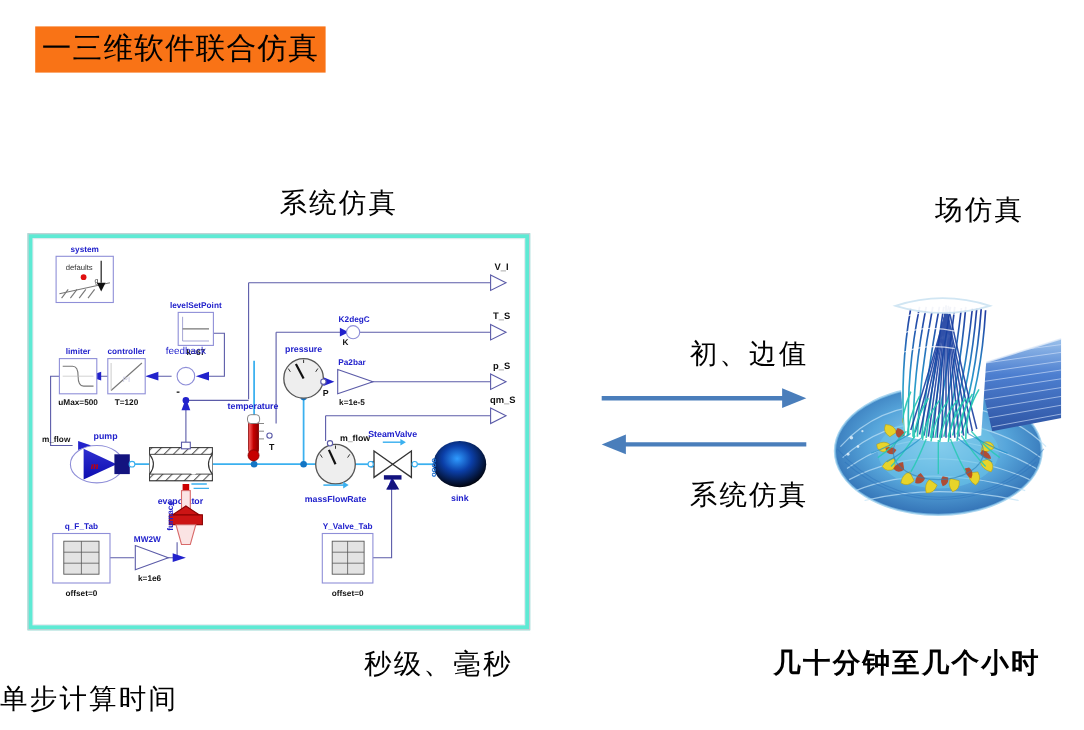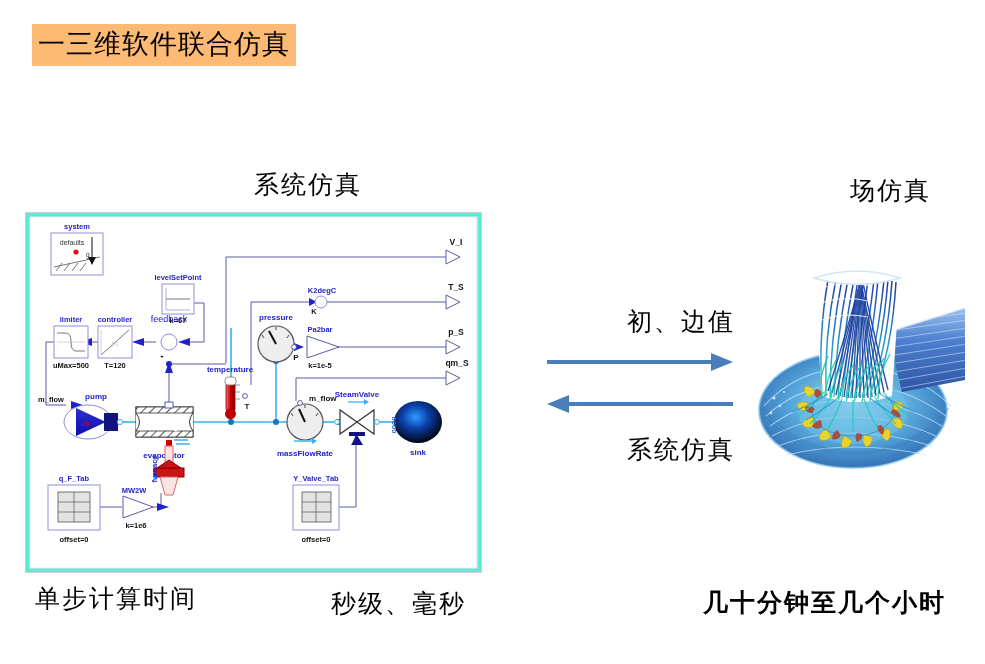--- a/index.html
+++ b/index.html
@@ -17,21 +17,21 @@
   }
 
   
   #slide-title {
     position: absolute;
     left: 32px;
     top: 24px;
     font-size: 27px;
     line-height: 1.35;
     letter-spacing: 1px;
-    background: #fdba74;
+    background: #f97316;
     padding: 2px 6px 4px 6px;
     white-space: nowrap;
   }
 
   
   .section-caption {
     position: absolute;
     font-size: 25px;
     letter-spacing: 2px;
     white-space: nowrap;
@@ -40,21 +40,21 @@
   #caption-system   { left: 210px; top: 168px; }
   #caption-field    { left: 806px; top: 174px; }
 
   
   .bottom-caption {
     position: absolute;
     font-size: 25px;
     letter-spacing: 2px;
     white-space: nowrap;
   }
-  #bottom-left   { left: 0px;   top: 582px; padding-left: 35px; }
+  #bottom-left   { left: 0px;   top: 619px; }
   #bottom-mid    { left: 283px; top: 587px; margin-left: 48px; }
   #bottom-right  { left: 703px; top: 586px; font-weight: bold; }
 
   
   #exchange-block {
     position: absolute;
     left: 545px;
     top: 305px;
     width: 190px;
     height: 170px;

